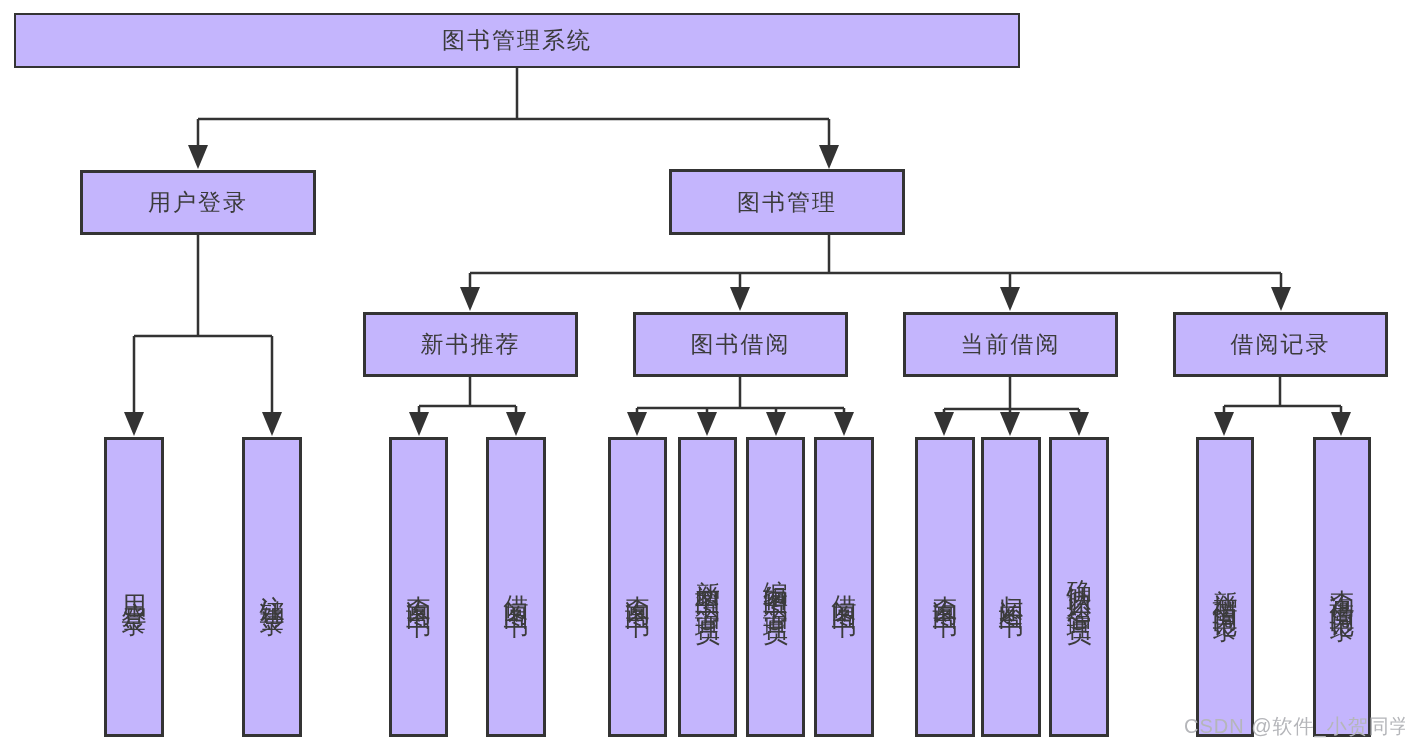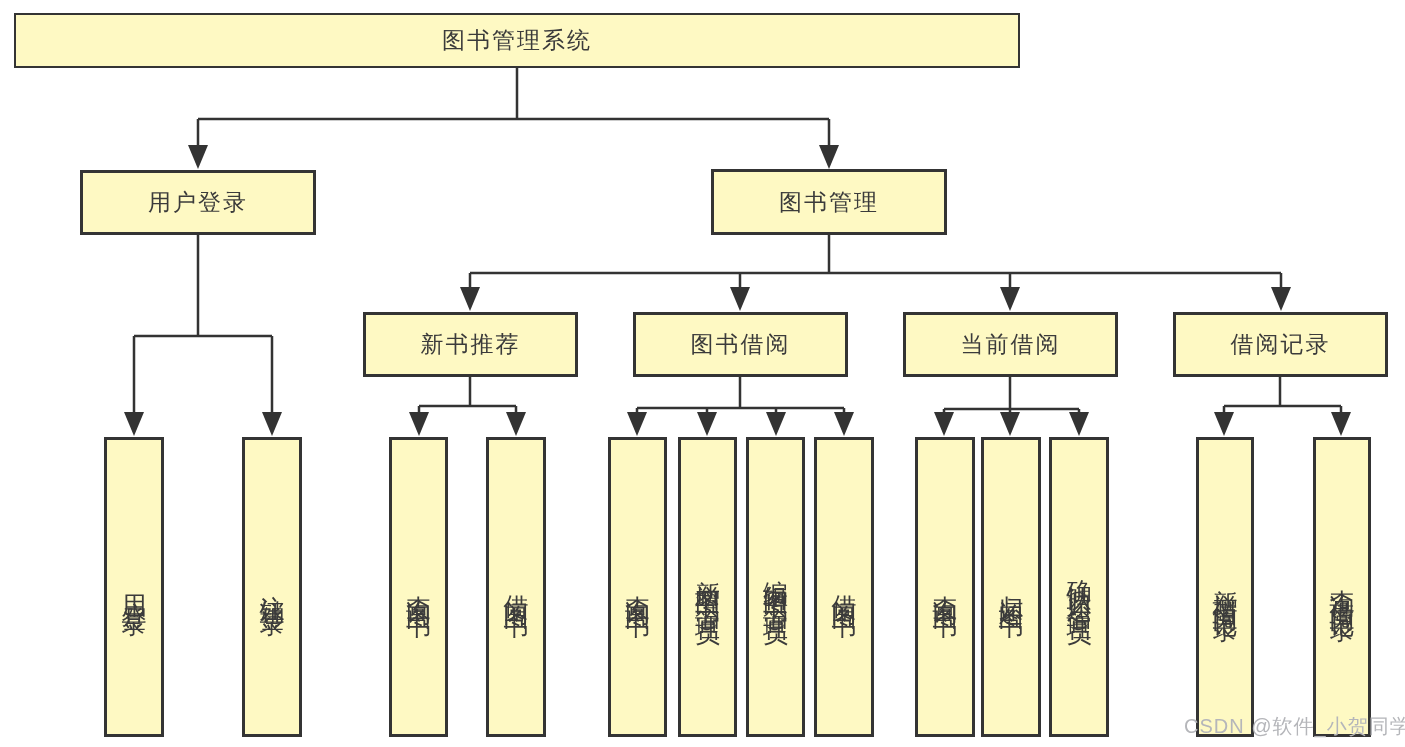--- a/index.html
+++ b/index.html
@@ -6,21 +6,21 @@
   #canvas{
     position:relative;
     width:1405px;height:747px;
     background:#ffffff;
     font-family:"Liberation Sans", sans-serif;
     overflow:hidden;
   }
   #connectors{position:absolute;left:0;top:0;width:1405px;height:747px;pointer-events:none;}
   .box{
     position:absolute;
-    background:#fef9c3;
+    background:#c4b5fd;
     border:3px solid #343434;
     box-sizing:border-box;
     display:flex;align-items:center;justify-content:center;
     color:#3b3b3b;
     z-index:2;
   }
   .box.root{border-width:2px;}
   .box.root .lbl{font-size:24px;letter-spacing:2px;font-weight:400;}
   .box.h .lbl{font-size:23px;letter-spacing:2px;}
   .box.v .lbl{
@@ -84,21 +84,21 @@
     <polygon class="arrow" points="1331,412 1351,412 1341,436"></polygon>
   </svg>
 
   <div class="box h root" style="left:14px;top:13px;width:1006px;height:55px;">
     <span class="lbl">图书管理系统</span>
   </div>
 
   <div class="box h" style="left:80px;top:170px;width:236px;height:65px;">
     <span class="lbl">用户登录</span>
   </div>
-  <div class="box h" style="left:711px;top:169px;width:236px;height:66px;">
+  <div class="box h" style="left:669px;top:169px;width:236px;height:66px;">
     <span class="lbl">图书管理</span>
   </div>
 
   <div class="box h" style="left:633px;top:312px;width:215px;height:65px;">
     <span class="lbl">图书借阅</span>
   </div>
   <div class="box h" style="left:363px;top:312px;width:215px;height:65px;">
     <span class="lbl">新书推荐</span>
   </div>
   <div class="box h" style="left:903px;top:312px;width:215px;height:65px;">

